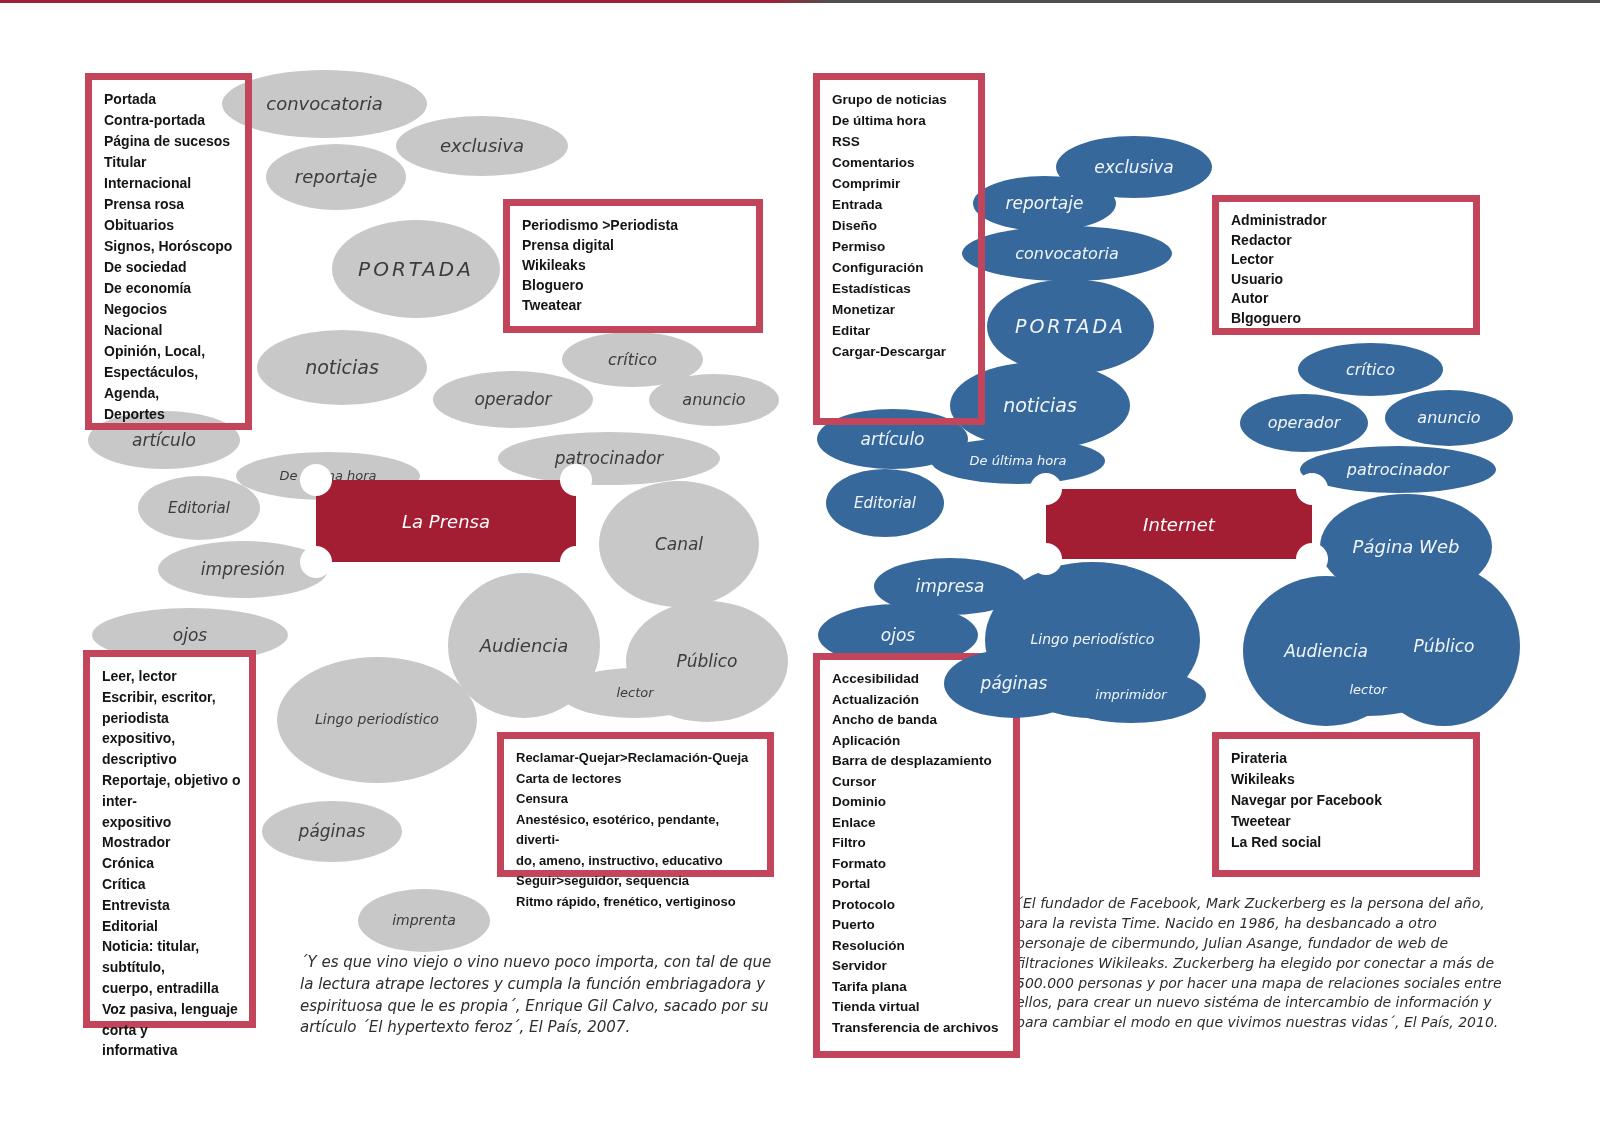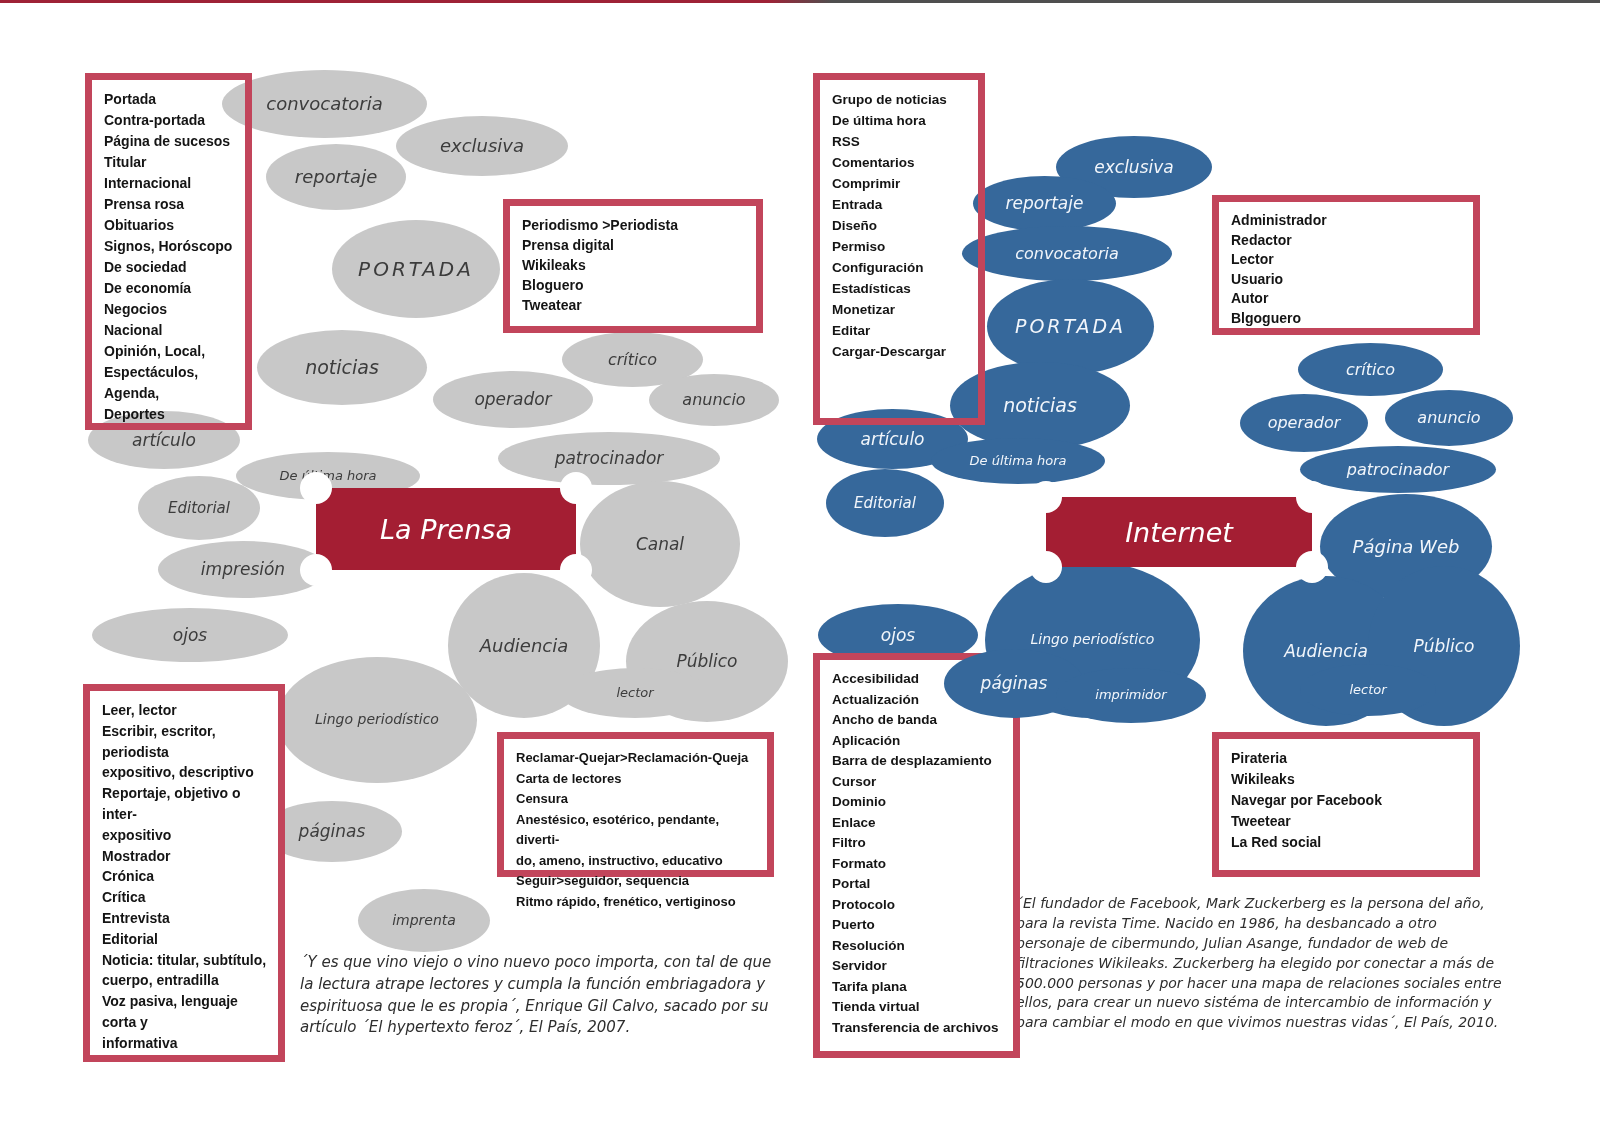--- a/index.html
+++ b/index.html
@@ -9,21 +9,21 @@
            background:linear-gradient(to right,#9e2236 0,#9e2236 48%,#4f4f4f 52%,#4f4f4f 100%);}
   .bub{position:absolute;border-radius:50%;display:flex;align-items:center;justify-content:center;
        text-align:center;font-style:italic;font-family:"DejaVu Sans",sans-serif;z-index:2;line-height:1.1;}
   .gray{background:#c8c8c8;color:#3c3c3c;}
   .blue{background:#36689b;color:#f2f6fb;}
   .z4{z-index:4;}
   .box{position:absolute;border:7px solid #c2455b;box-sizing:border-box;background:#fff;z-index:3;
        padding:9px 8px 8px 12px;font-weight:700;color:#141414;font-size:14px;line-height:21px;}
   .box.open{background:transparent;}
   .banner{position:absolute;background:#a41e33;color:#fff;display:flex;align-items:center;justify-content:center;
-          font-family:"DejaVu Sans",sans-serif;font-style:italic;font-size:27px;z-index:2;margin-top:8px;}
+          font-family:"DejaVu Sans",sans-serif;font-style:italic;font-size:18px;z-index:2;}
   .notch{position:absolute;width:32px;height:32px;border-radius:50%;background:#fff;}
   .n-tl{left:-16px;top:-16px}.n-tr{right:-16px;top:-16px}.n-bl{left:-16px;bottom:-16px}.n-br{right:-16px;bottom:-16px}
   .quote{position:absolute;font-family:"DejaVu Sans",sans-serif;font-style:italic;color:#2e2e2e;
          font-size:15px;line-height:1.45;z-index:1;}
 </style>
 </head>
 <body>
 
 <div id="canvas">
   <div class="topline"></div>
@@ -34,21 +34,21 @@
   <div class="bub gray" style="left:332px;top:220px;width:168px;height:98px;font-size:20px;letter-spacing:3px">PORTADA</div>
   <div class="bub gray" style="left:257px;top:330px;width:170px;height:75px;font-size:19px">noticias</div>
   <div class="bub gray" style="left:562px;top:332px;width:141px;height:55px;font-size:16px">crítico</div>
   <div class="bub gray" style="left:433px;top:371px;width:160px;height:57px;font-size:17px">operador</div>
   <div class="bub gray" style="left:649px;top:374px;width:130px;height:52px;font-size:16px">anuncio</div>
   <div class="bub gray" style="left:88px;top:411px;width:152px;height:58px;font-size:17px">artículo</div>
   <div class="bub gray" style="left:498px;top:432px;width:222px;height:53px;font-size:17px">patrocinador</div>
   <div class="bub gray" style="left:236px;top:452px;width:184px;height:48px;font-size:13px">De última hora</div>
   <div class="bub gray" style="left:138px;top:476px;width:122px;height:64px;font-size:15px">Editorial</div>
   <div class="bub gray" style="left:158px;top:541px;width:170px;height:57px;font-size:17px">impresión</div>
-  <div class="bub gray" style="left:580px;top:481px;width:160px;height:126px;font-size:17px">Canal</div>
+  <div class="bub gray" style="left:599px;top:481px;width:160px;height:126px;font-size:17px">Canal</div>
   <div class="bub gray" style="left:92px;top:608px;width:196px;height:54px;font-size:17px">ojos</div>
   <div class="bub gray" style="left:448px;top:573px;width:152px;height:145px;font-size:18px">Audiencia</div>
   <div class="bub gray" style="left:626px;top:601px;width:162px;height:121px;font-size:17px">Público</div>
   <div class="bub gray" style="left:560px;top:668px;width:150px;height:50px;font-size:13px">lector</div>
   <div class="bub gray" style="left:277px;top:657px;width:200px;height:126px;font-size:14px">Lingo periodístico</div>
   <div class="bub gray" style="left:262px;top:801px;width:140px;height:61px;font-size:17px">páginas</div>
   <div class="bub gray" style="left:358px;top:889px;width:132px;height:63px;font-size:14px">imprenta</div>
 
   <div class="box open" style="left:85px;top:73px;width:167px;height:357px">
       <div>Portada</div>
@@ -66,21 +66,21 @@
       <div>Espectáculos, Agenda,</div>
       <div>Deportes</div>
     </div>
   <div class="box" style="left:503px;top:199px;width:260px;height:134px;line-height:20px">
       <div>Periodismo &gt;Periodista</div>
       <div>Prensa digital</div>
       <div>Wikileaks</div>
       <div>Bloguero</div>
       <div>Tweatear</div>
     </div>
-  <div class="box" style="left:83px;top:684px;width:202px;height:378px;line-height:20.8px">
+  <div class="box" style="left:83px;top:650px;width:173px;height:378px;line-height:20.8px">
       <div>Leer, lector</div>
       <div>Escribir, escritor, periodista</div>
       <div>expositivo, descriptivo</div>
       <div>Reportaje, objetivo o inter-</div>
       <div>expositivo</div>
       <div>Mostrador</div>
       <div>Crónica</div>
       <div>Crítica</div>
       <div>Entrevista</div>
       <div>Editorial</div>
@@ -115,20 +115,21 @@
   <div class="bub blue" style="left:987px;top:279px;width:167px;height:95px;font-size:19px;letter-spacing:3px">PORTADA</div>
   <div class="bub blue" style="left:1298px;top:343px;width:145px;height:53px;font-size:16px">crítico</div>
   <div class="bub blue" style="left:950px;top:362px;width:180px;height:87px;font-size:19px">noticias</div>
   <div class="bub blue" style="left:1385px;top:390px;width:128px;height:56px;font-size:16px">anuncio</div>
   <div class="bub blue" style="left:1240px;top:394px;width:128px;height:58px;font-size:16px">operador</div>
   <div class="bub blue" style="left:817px;top:409px;width:151px;height:60px;font-size:17px">artículo</div>
   <div class="bub blue" style="left:931px;top:438px;width:174px;height:46px;font-size:13px">De última hora</div>
   <div class="bub blue" style="left:1300px;top:446px;width:196px;height:47px;font-size:16px">patrocinador</div>
   <div class="bub blue" style="left:826px;top:469px;width:118px;height:68px;font-size:15px">Editorial</div>
   <div class="bub blue" style="left:1320px;top:494px;width:172px;height:105px;font-size:18px">Página Web</div>
+  <div class="bub blue" style="left:874px;top:558px;width:152px;height:57px;font-size:17px">impresa</div>
   <div class="bub blue" style="left:985px;top:562px;width:215px;height:156px;font-size:14px">Lingo periodístico</div>
   <div class="bub blue" style="left:818px;top:604px;width:160px;height:62px;font-size:17px">ojos</div>
   <div class="bub blue" style="left:1243px;top:576px;width:166px;height:150px;font-size:17px">Audiencia</div>
   <div class="bub blue" style="left:1368px;top:566px;width:152px;height:160px;font-size:17px">Público</div>
   <div class="bub blue z4" style="left:944px;top:649px;width:140px;height:69px;font-size:17px">páginas</div>
   <div class="bub blue" style="left:1300px;top:664px;width:136px;height:52px;font-size:13px">lector</div>
   <div class="bub blue z4" style="left:1056px;top:668px;width:150px;height:55px;font-size:13px">imprimidor</div>
 
   <div class="box open" style="left:813px;top:73px;width:172px;height:352px;font-size:13.5px">
       <div>Grupo de noticias</div>

